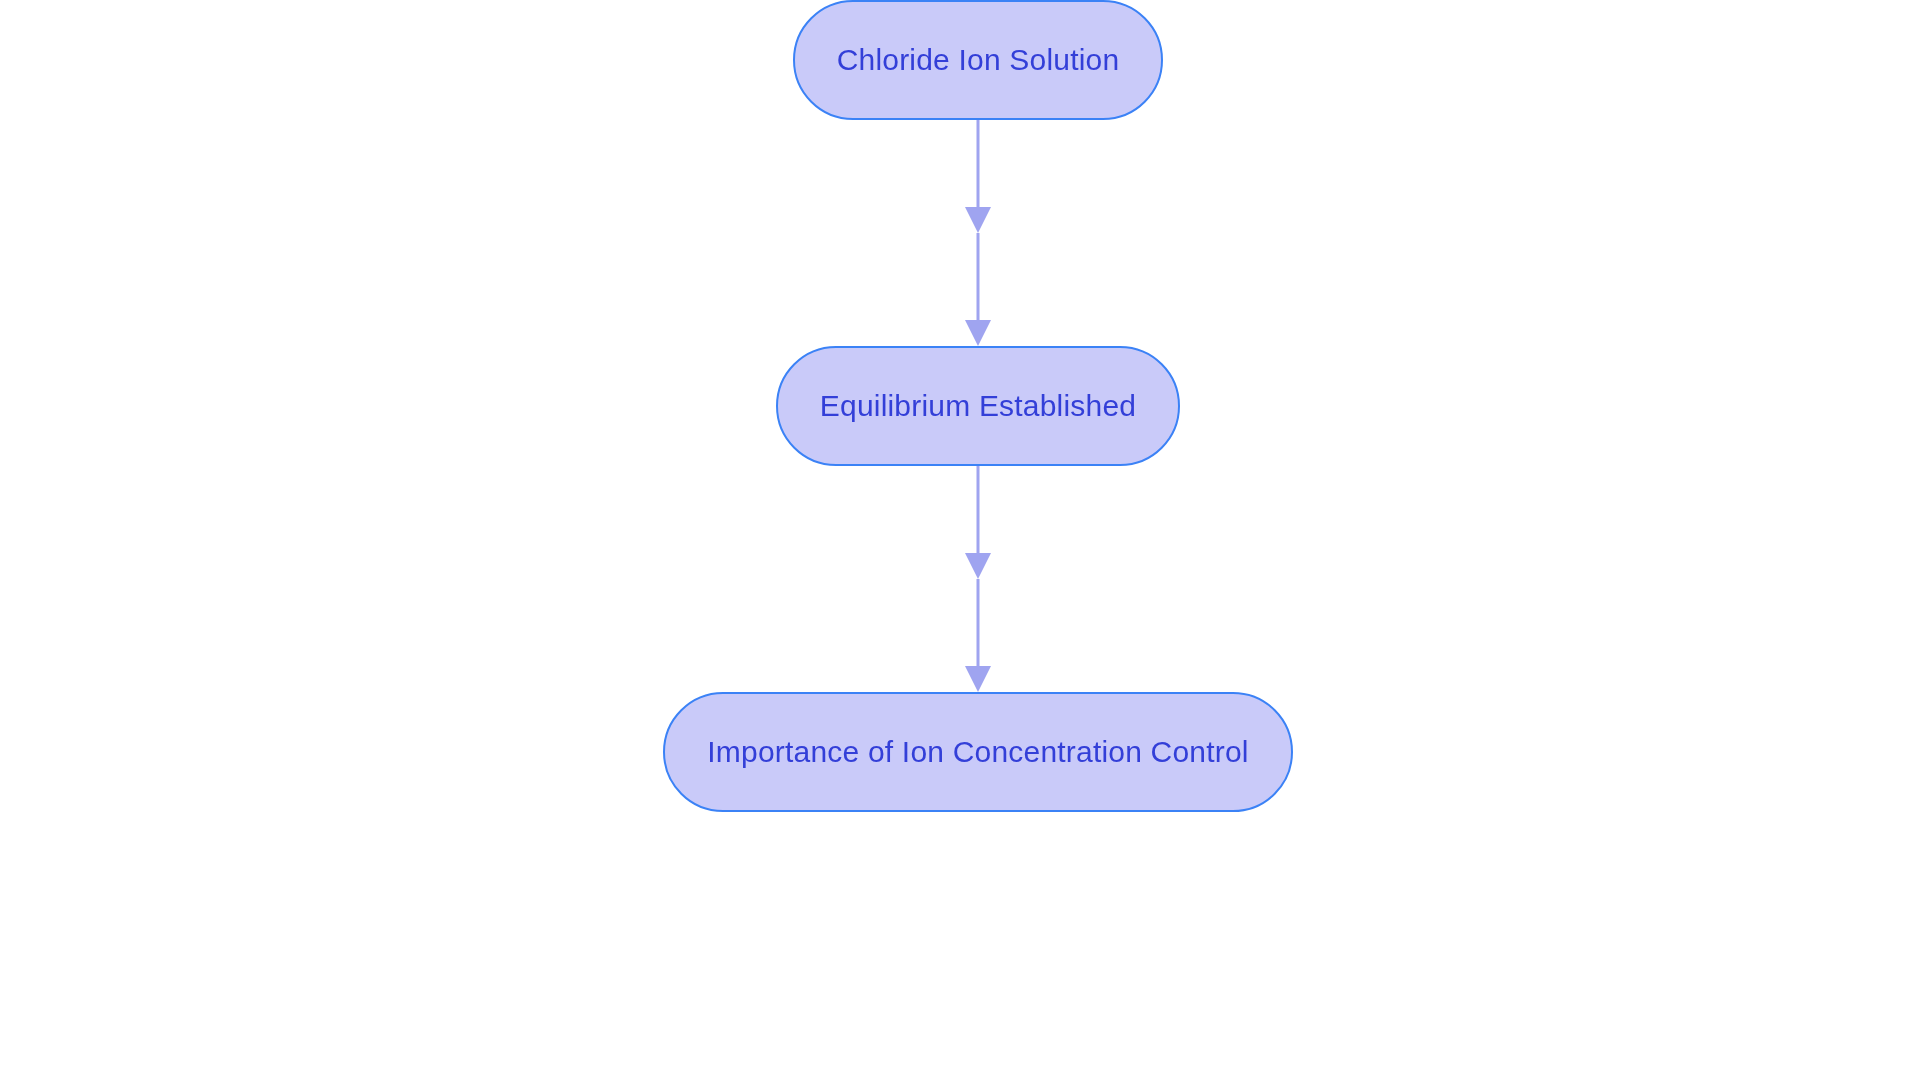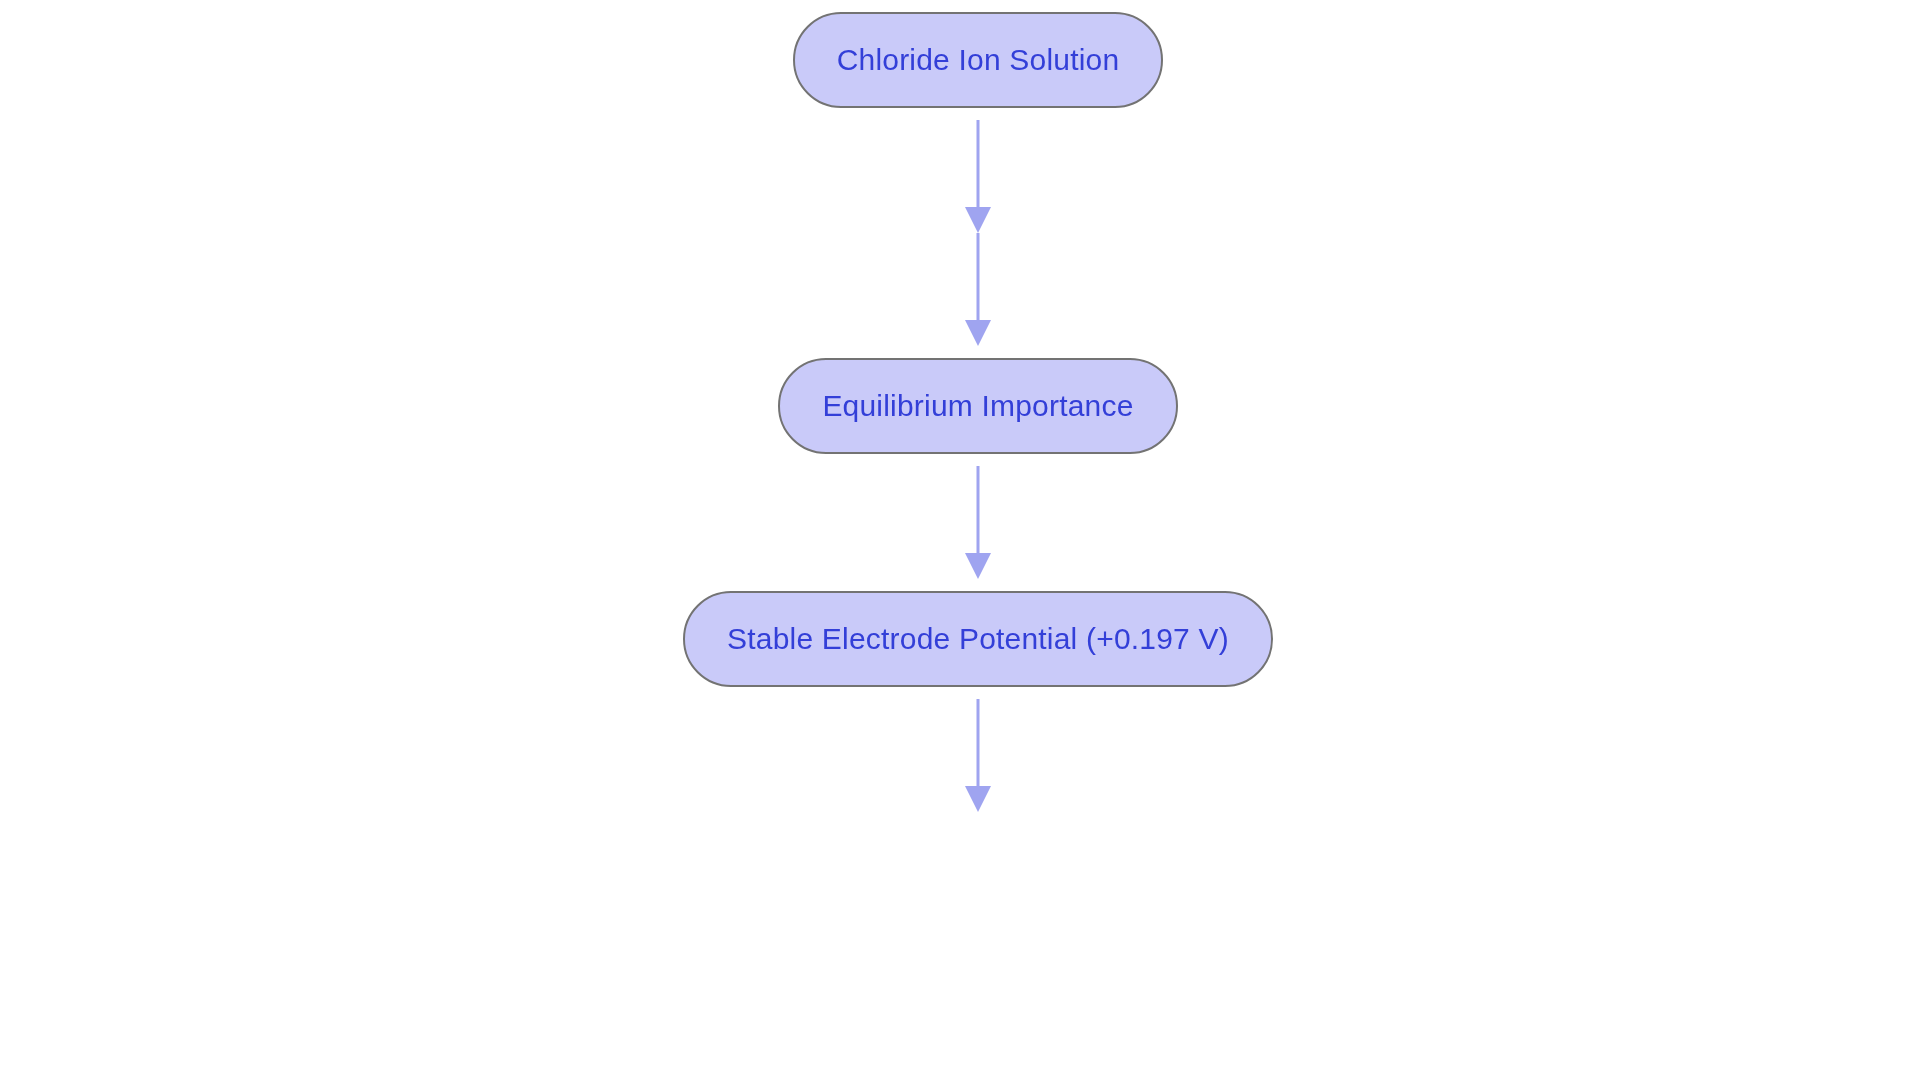--- a/index.html
+++ b/index.html
@@ -41,23 +41,23 @@
     align-items: center;
     justify-content: center;
     
     padding-left: 36px;
     box-sizing: border-box;
     width: 1920px;
   }
 
   .node {
     background: #c9caf9;
-    border: 2px solid #737373;
+    border: 2px solid #3b82f6;
     border-radius: 60px;
-    height: 96px;
+    height: 120px;
     box-sizing: border-box;
     display: flex;
     align-items: center;
     justify-content: center;
     padding: 0 42px;
     color: #333fd8;
     font-size: 30px;
     font-weight: 400;
     letter-spacing: 0.2px;
     white-space: nowrap;
@@ -134,39 +134,39 @@
 
     <div class="connector">
       <div class="connector-inner">
         <div class="connector-line"></div>
         <div class="connector-head"></div>
       </div>
     </div>
 
     <div class="node-row">
       <div class="node">
-        <span class="node-label">Equilibrium Importance</span>
-      </div>
-    </div>
-
-    <div class="connector">
-      <div class="connector-inner">
-        <div class="connector-line"></div>
-        <div class="connector-head"></div>
-      </div>
-    </div>
-
-    <div class="node-row">
-      <div class="node">
-        <span class="node-label">Stable Electrode Potential (+0.197 V)</span>
+        <span class="node-label">Equilibrium Established</span>
       </div>
     </div>
 
     <div class="connector">
       <div class="connector-inner">
         <div class="connector-line"></div>
         <div class="connector-head"></div>
       </div>
     </div>
 
 
+    <div class="connector">
+      <div class="connector-inner">
+        <div class="connector-line"></div>
+        <div class="connector-head"></div>
+      </div>
+    </div>
+
+    <div class="node-row">
+      <div class="node">
+        <span class="node-label">Importance of Ion Concentration Control</span>
+      </div>
+    </div>
+
   </div>
 </div>
 
 </body></html>

